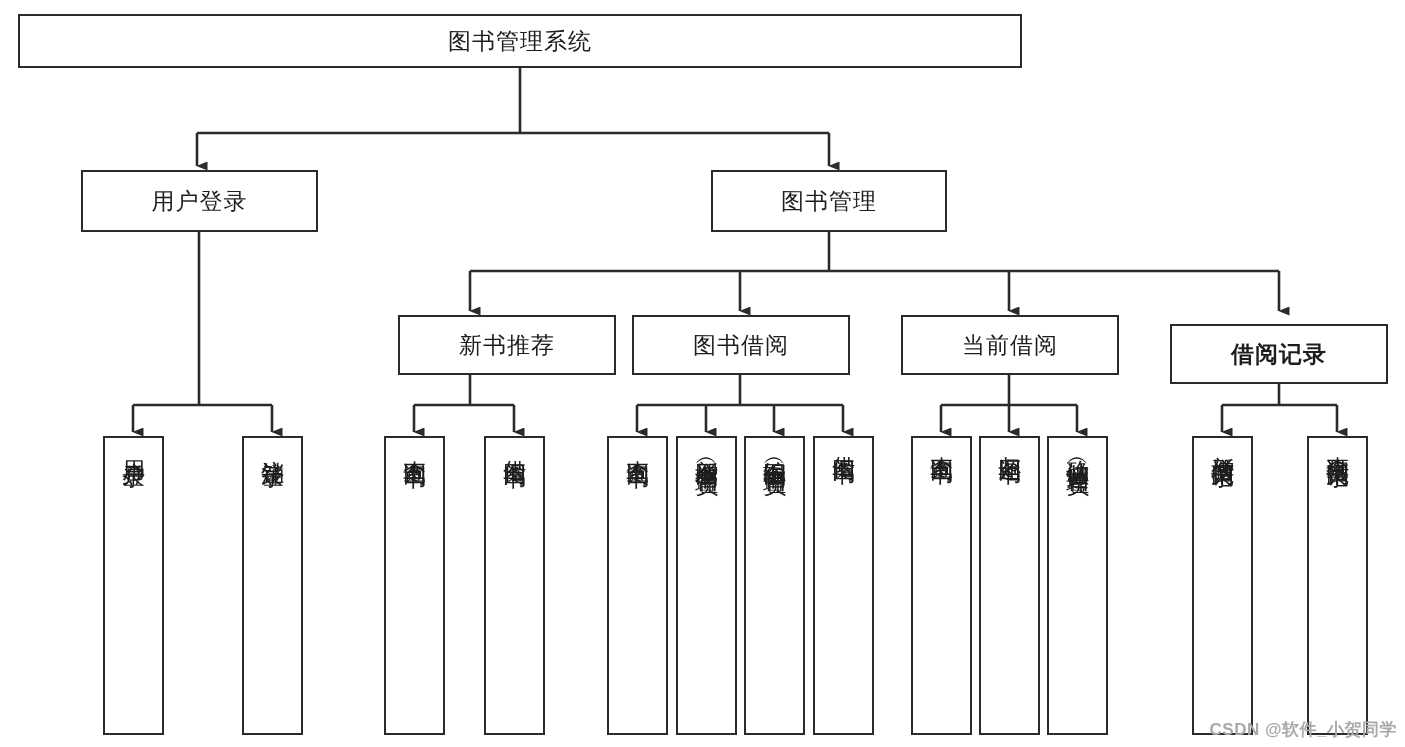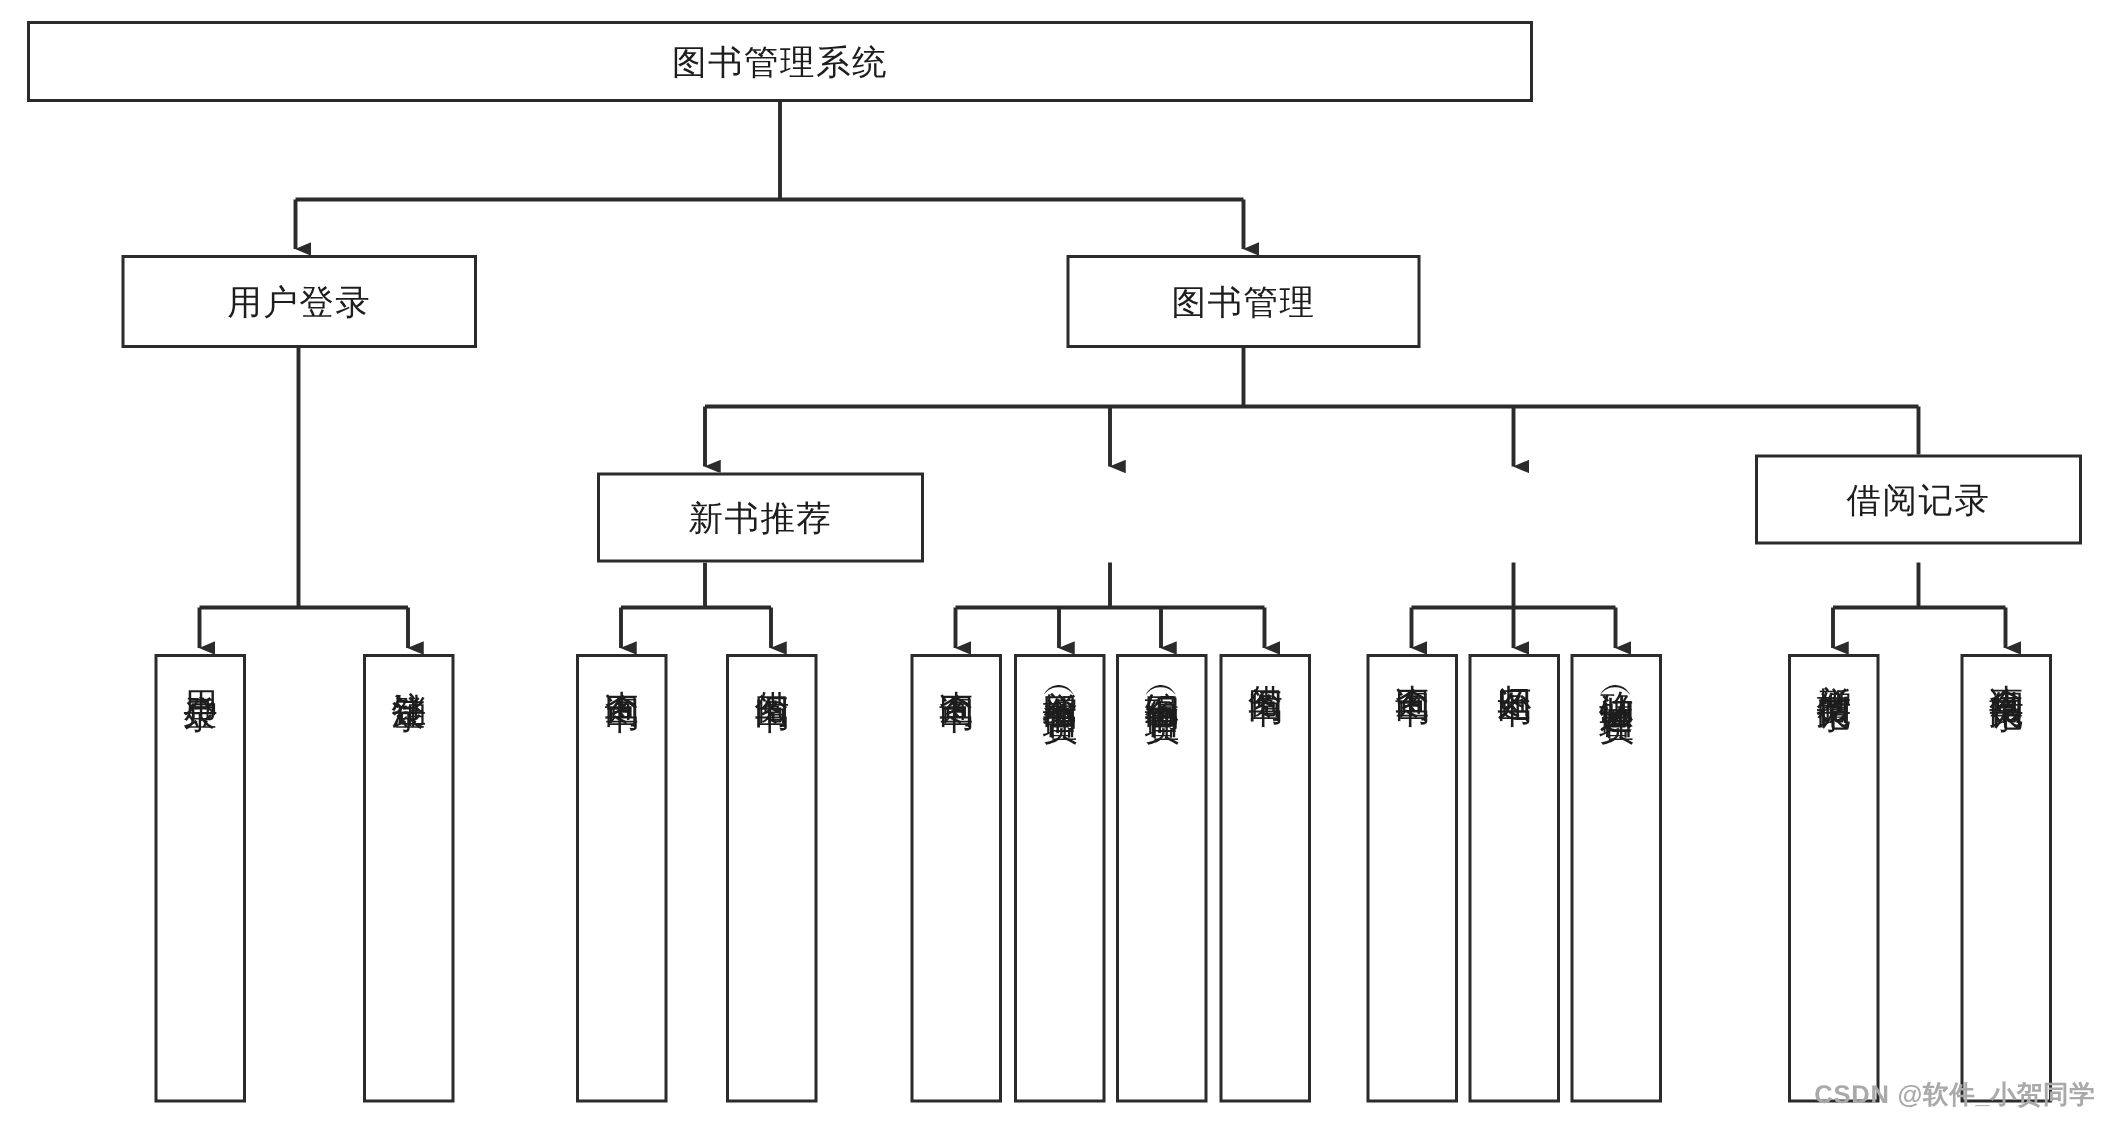--- a/index.html
+++ b/index.html
@@ -126,21 +126,27 @@
   <div class="node" style="left:81px;top:170px;width:237px;height:62px;">
     <span class="label">用户登录</span>
   </div>
   <div class="node" style="left:711px;top:170px;width:236px;height:62px;">
     <span class="label">图书管理</span>
   </div>
 
   <div class="node" style="left:362px;top:315px;width:218px;height:60px;margin-left:36px;">
     <span class="label">新书推荐</span>
   </div>
-  <div class="node" style="left:1170px;top:303px;width:218px;height:60px;">
+  <div class="node" style="left:632px;top:315px;width:218px;height:60px;">
+    <span class="label">图书借阅</span>
+  </div>
+  <div class="node" style="left:901px;top:315px;width:218px;height:60px;">
+    <span class="label">当前借阅</span>
+  </div>
+  <div class="node" style="left:1170px;top:324px;width:218px;height:60px;font-weight:bold;">
     <span class="label">借阅记录</span>
   </div>
 
   <div class="node leaf" style="left:103px;top:436px;width:61px;height:299px;">
     <span class="label">用户登录</span>
   </div>
   <div class="node leaf" style="left:242px;top:436px;width:61px;height:299px;">
     <span class="label">注销登录</span>
   </div>
 

